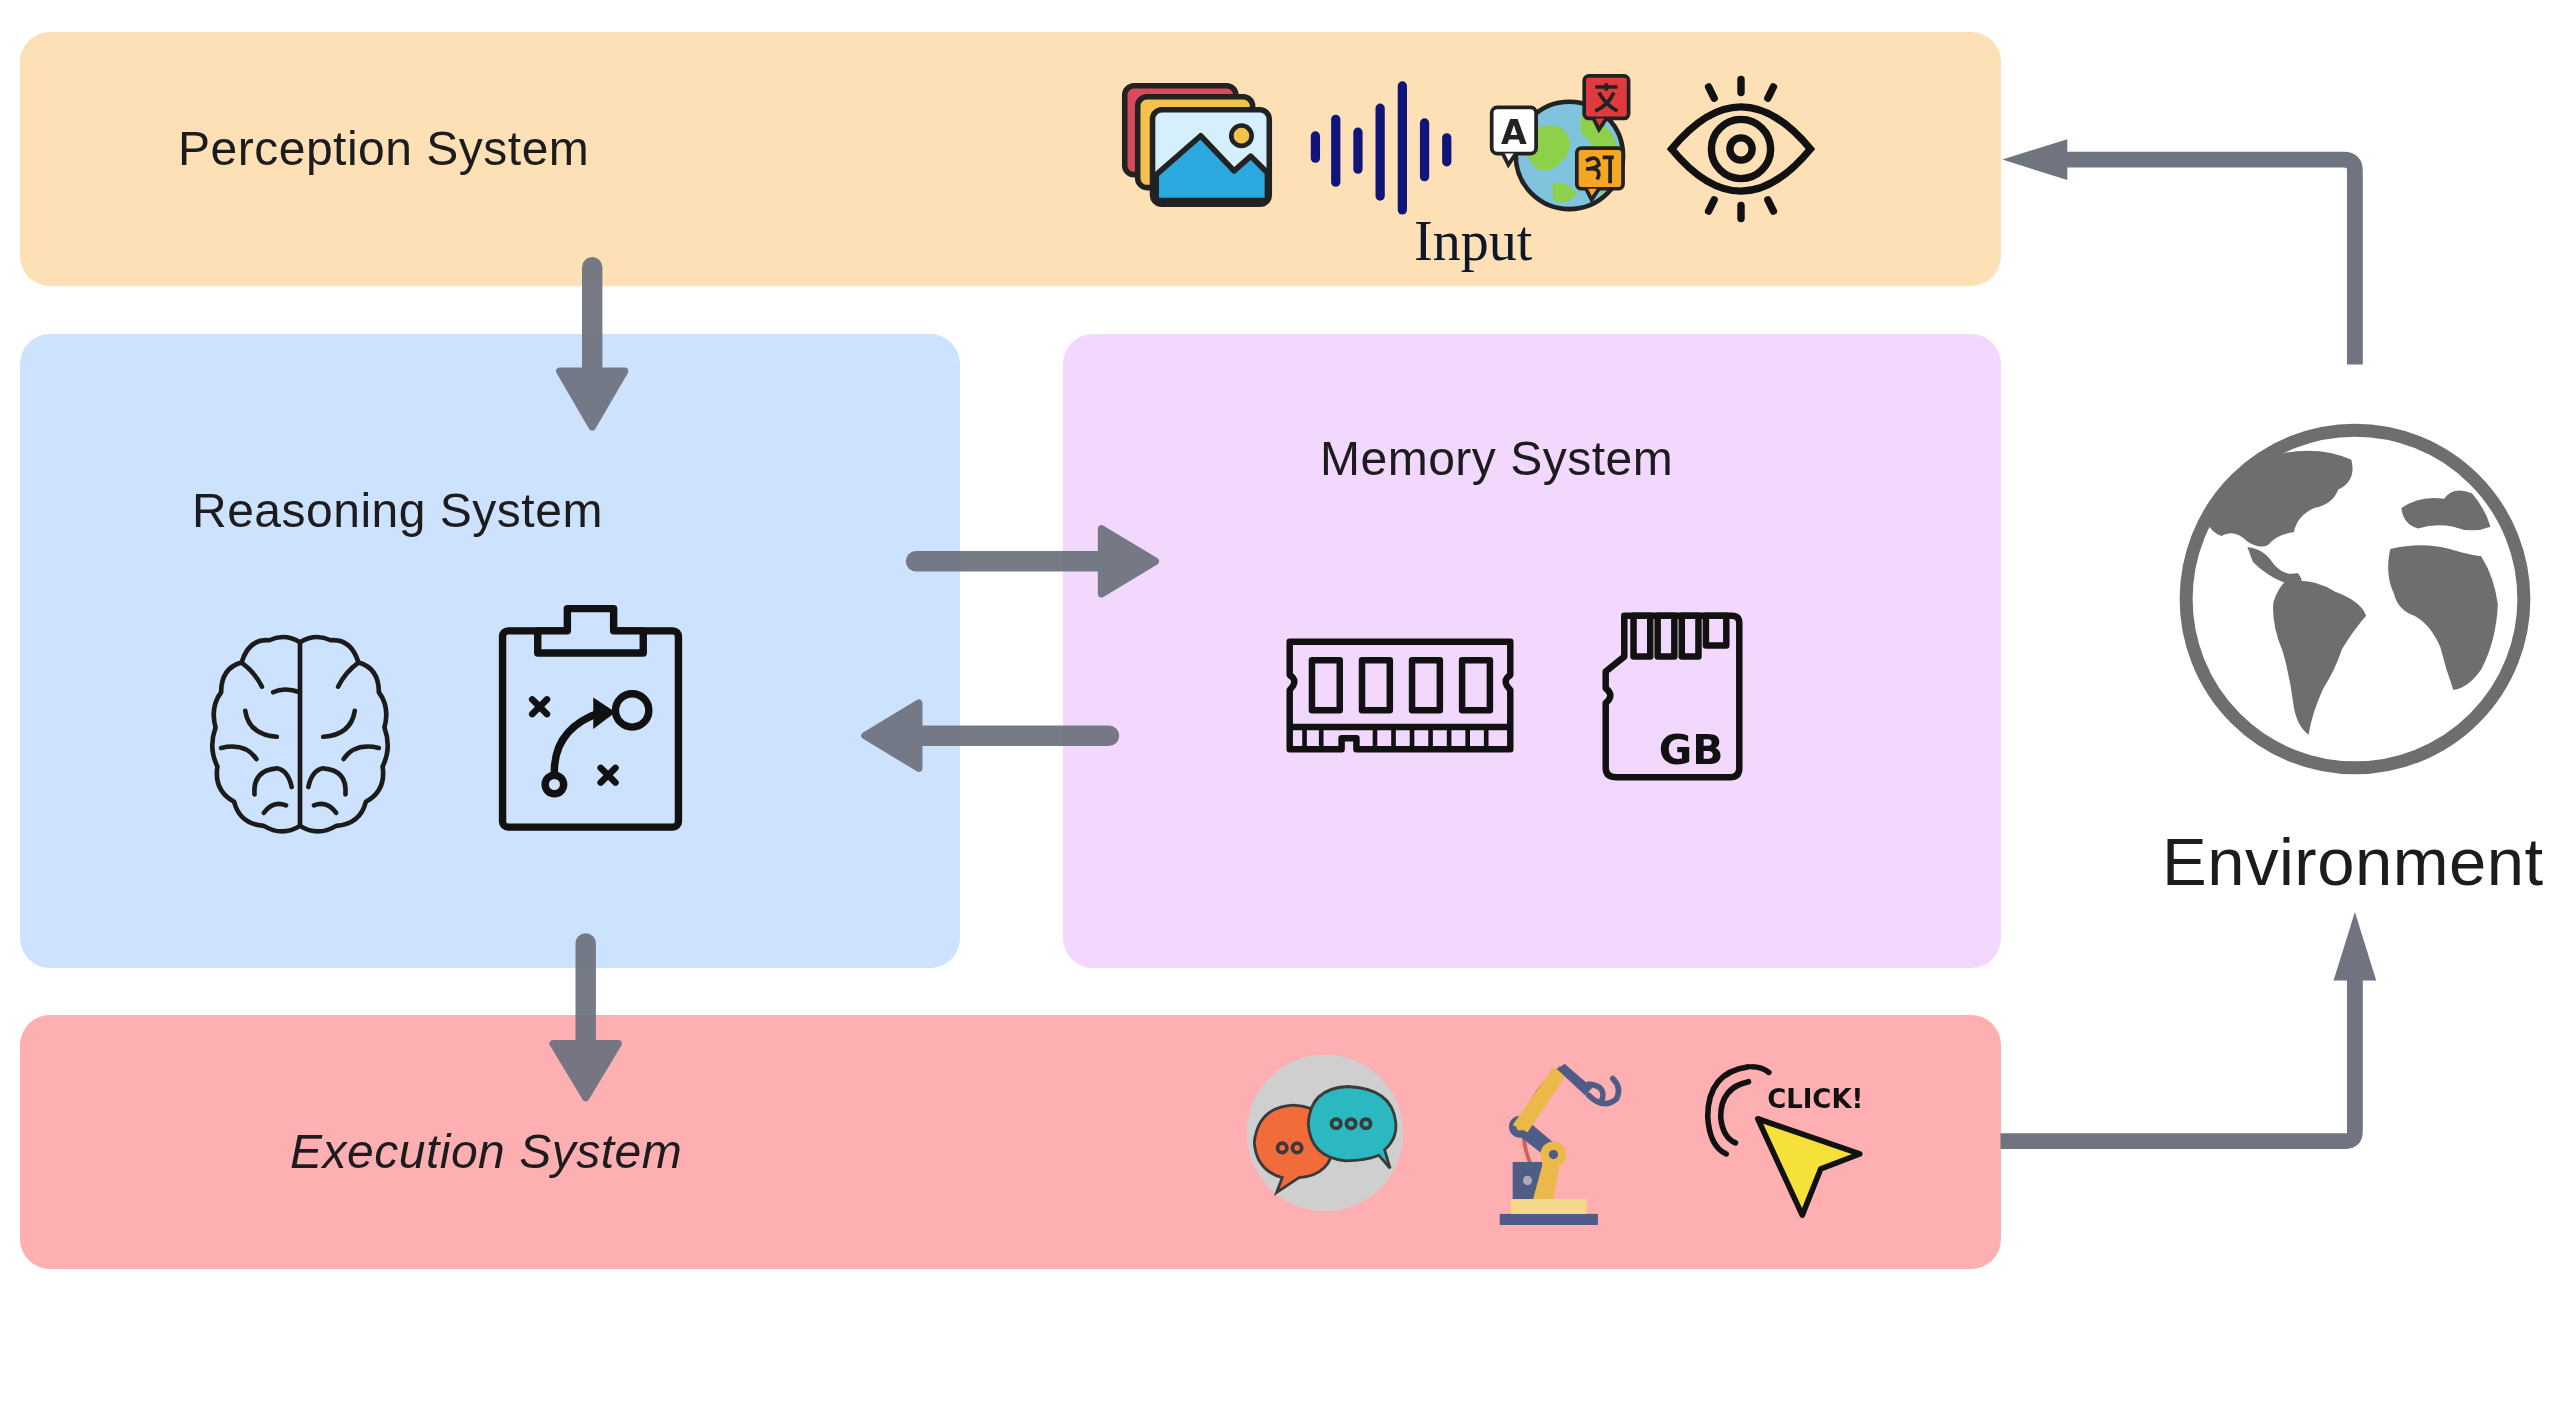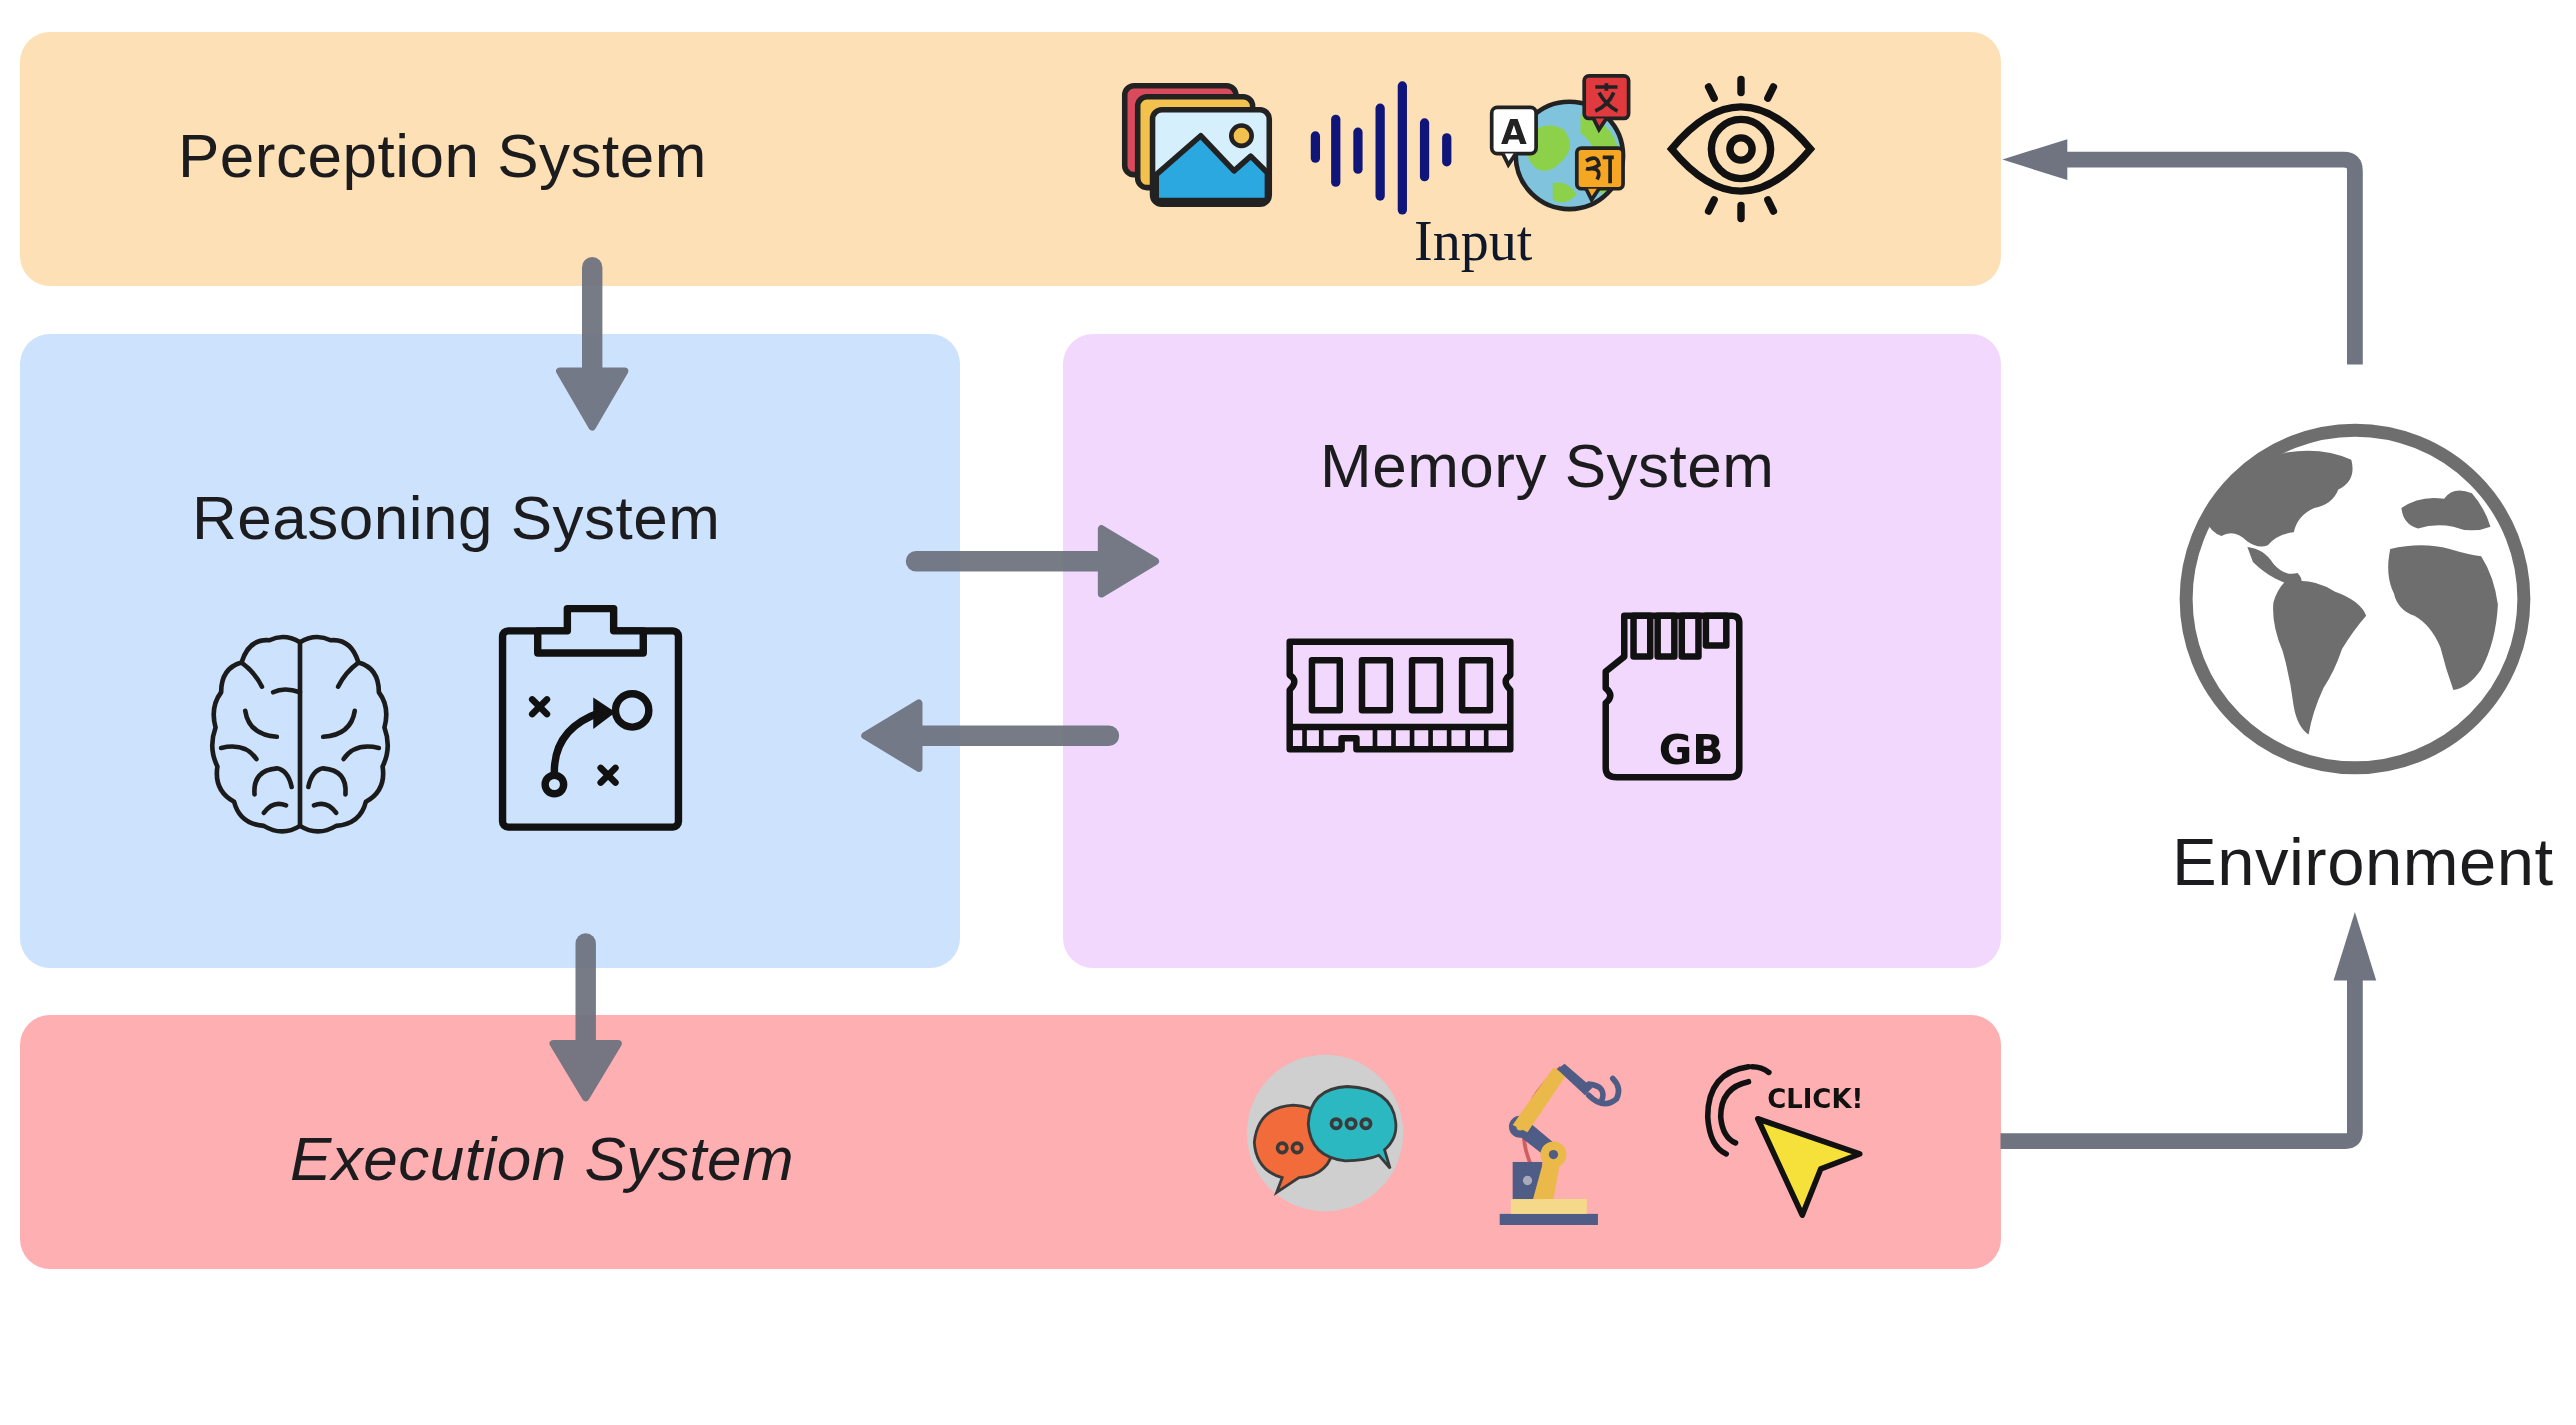--- a/index.html
+++ b/index.html
@@ -3,26 +3,26 @@
 <meta charset="utf-8">
 <style>
   html, body { margin:0; padding:0; background:#ffffff; }
   body { width:2576px; height:1425px; position:relative; overflow:hidden;
          font-family:"Liberation Sans", sans-serif; }
   .box { position:absolute; border-radius:30px; }
   #perception { left:19.5px; top:32px; width:1981px; height:254px; background:#FDE0B5; }
   #reasoning  { left:19.5px; top:334px; width:940px; height:634px; background:#CDE2FC; }
   #memory     { left:1063px; top:334px; width:938px; height:634px; background:#F2D8FC; }
   #execution  { left:19.5px; top:1015px; width:1981px; height:254px; background:#FDAFB2; }
-  .label { position:absolute; font-size:62px; color:#1c1c1e; white-space:nowrap; line-height:1; letter-spacing:0.5px; }
+  .label { position:absolute; font-size:48px; color:#1c1c1e; white-space:nowrap; line-height:1; letter-spacing:0.5px; }
   #perception-label { left:178px; top:125px; }
   #reasoning-label { left:192px; top:487px; }
   #memory-label { left:1320px; top:435px; }
   #execution-label { left:290px; top:1128px;font-style:italic; }
-  #environment-label { left:2162px; top:828px; font-size:67px;margin-left:10px; }
+  #environment-label { left:2162px; top:828px; font-size:67px; }
   #input-label { position:absolute; left:1414px; top:213px; font-family:"Liberation Serif", serif;
                  font-size:56px; color:#0f172a; line-height:1; }
   .icon { position:absolute; }
   svg.overlay { position:absolute; left:0; top:0; }
 </style>
 </head>
 <body>
 
 <div class="box" id="perception"></div>
 <div class="box" id="reasoning"></div>

